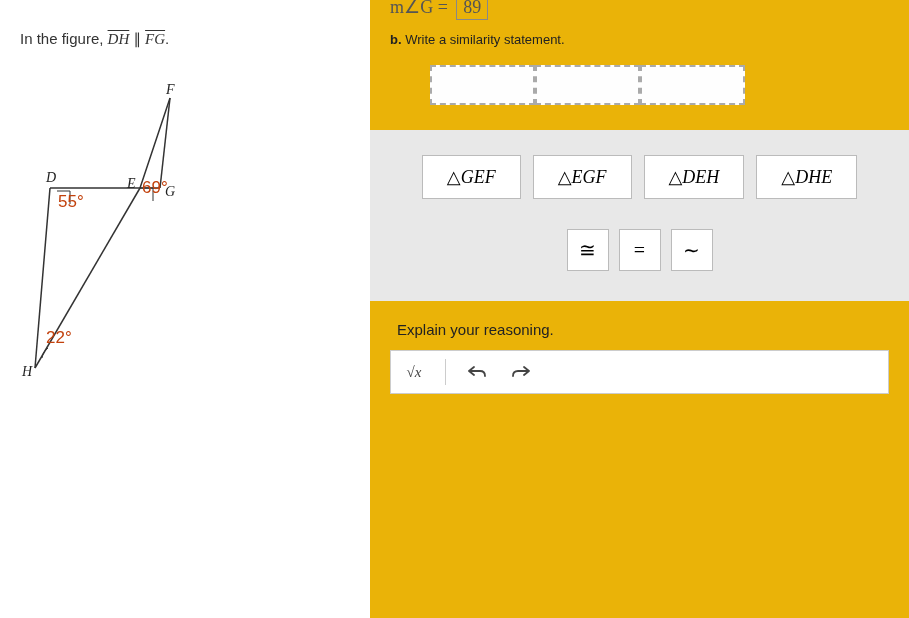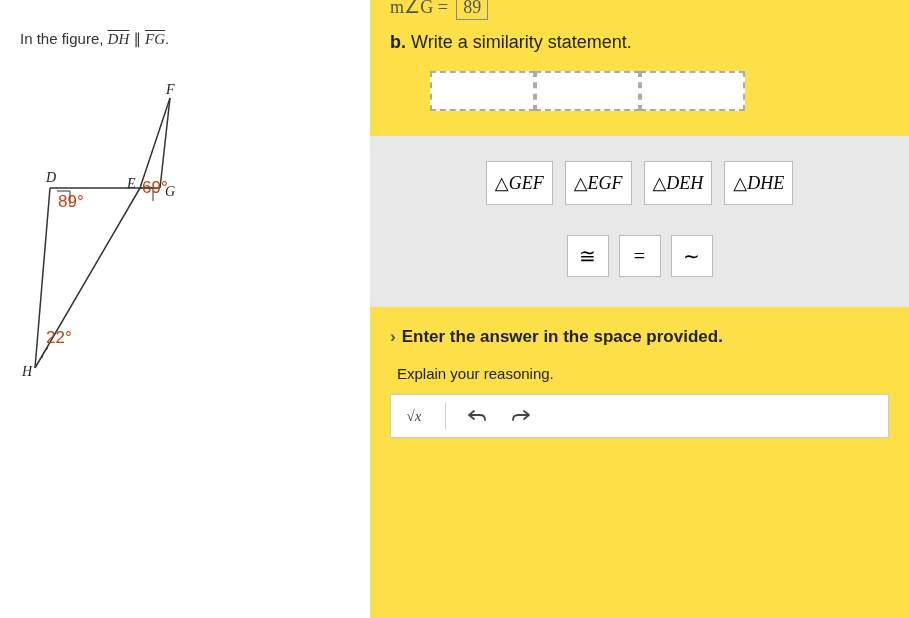--- a/index.html
+++ b/index.html
@@ -28,21 +28,21 @@
       font-family: 'Times New Roman', serif;
     }
     .diagram {
       position: relative;
       width: 200px;
       height: 320px;
       margin-top: 10px;
     }
     .right-panel {
       flex: 1;
-      background: #fde047;
+      background: #eab308;
       padding: 0 20px 20px 20px;
       position: relative;
     }
     .top-equation {
       font-family: 'Times New Roman', serif;
       font-size: 18px;
       color: #555;
       margin-bottom: 12px;
       margin-top: -5px;
     }
@@ -57,21 +57,21 @@
       font-weight: bold;
       color: #222;
       margin-bottom: 18px;
     }
     .instruction .chev {
       color: #555;
       margin-right: 6px;
       font-weight: bold;
     }
     .sub-instruction {
-      font-size: 18px;
+      font-size: 13px;
       color: #222;
       margin-bottom: 18px;
     }
     .sub-instruction b { font-weight: bold; }
     .drop-zones {
       display: flex;
       gap: 0;
       margin: 0 0 25px 40px;
     }
     .drop-zone {
@@ -87,21 +87,21 @@
     }
     .tile-row {
       display: flex;
       justify-content: center;
       gap: 12px;
       margin-bottom: 30px;
     }
     .tile {
       background: #ffffff;
       border: 1px solid #bbb;
-      padding: 10px 8px;
+      padding: 10px 24px;
       font-family: 'Times New Roman', serif;
       font-size: 18px;
       font-style: italic;
       cursor: move;
       white-space: nowrap;
     }
     .tile .tri { font-style: normal; }
     .sym-row {
       display: flex;
       justify-content: center;
@@ -178,21 +178,21 @@
       <line x1="15" y1="310" x2="120" y2="130" stroke="#333" stroke-width="1.5"></line>
       <path d="M 37 133 L 50 133 L 50 146" fill="none" stroke="#333" stroke-width="1"></path>
       <path d="M 127 133 L 140 133 L 140 146" fill="none" stroke="#333" stroke-width="1" transform="translate(-7,-3)"></path>
       <path d="M 22 300 A 14 14 0 0 1 28 290" fill="none" stroke="#333" stroke-width="1"></path>
     </svg>
     <span class="pt-label" style="left:26px; top:112px;">D</span>
     <span class="pt-label" style="left:107px; top:118px;">E</span>
     <span class="pt-label" style="left:146px; top:24px;">F</span>
     <span class="pt-label" style="left:145px; top:126px;">G</span>
     <span class="pt-label" style="left:2px; top:306px;">H</span>
-    <span class="angle-label" style="left:38px; top:134px;">89°</span>
+    <span class="angle-label" style="left:38px; top:134px;">55°</span>
     <span class="angle-label" style="left:122px; top:120px;">69°</span>
     <span class="angle-label" style="left:26px; top:270px;">22°</span>
   </div>
 </div>
 
 <div class="right-panel">
   <div class="top-equation">
     <span>m∠G</span>
     <span>=</span>
     <span class="box">89</span>
@@ -216,23 +216,20 @@
       <div class="tile"><span class="tri">△</span><span>DEH</span></div>
       <div class="tile"><span class="tri">△</span><span>DHE</span></div>
     </div>
     <div class="sym-row">
       <div class="sym-tile">≅</div>
       <div class="sym-tile">=</div>
       <div class="sym-tile">∼</div>
     </div>
   </div>
 
-  <div class="instruction">
-    <span class="chev">›</span><span>Enter the answer in the space provided.</span>
-  </div>
 
   <div class="explain-text">Explain your reasoning.</div>
 
   <div class="editor-toolbar">
     <div class="tool-btn">
       <span style="font-family:'Times New Roman',serif; font-style:italic;">√x</span>
     </div>
     <div class="divider"></div>
     <div class="tool-btn">
       <svg width="18" height="14" viewBox="0 0 18 14">

